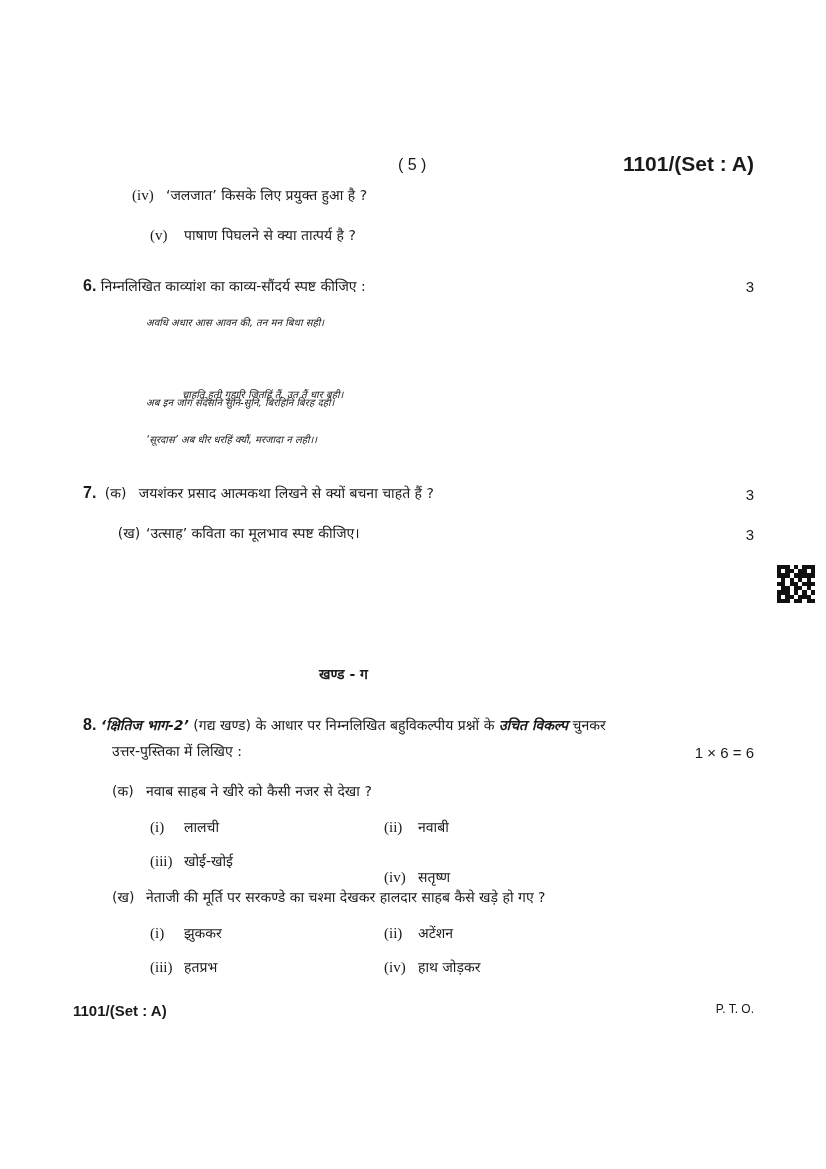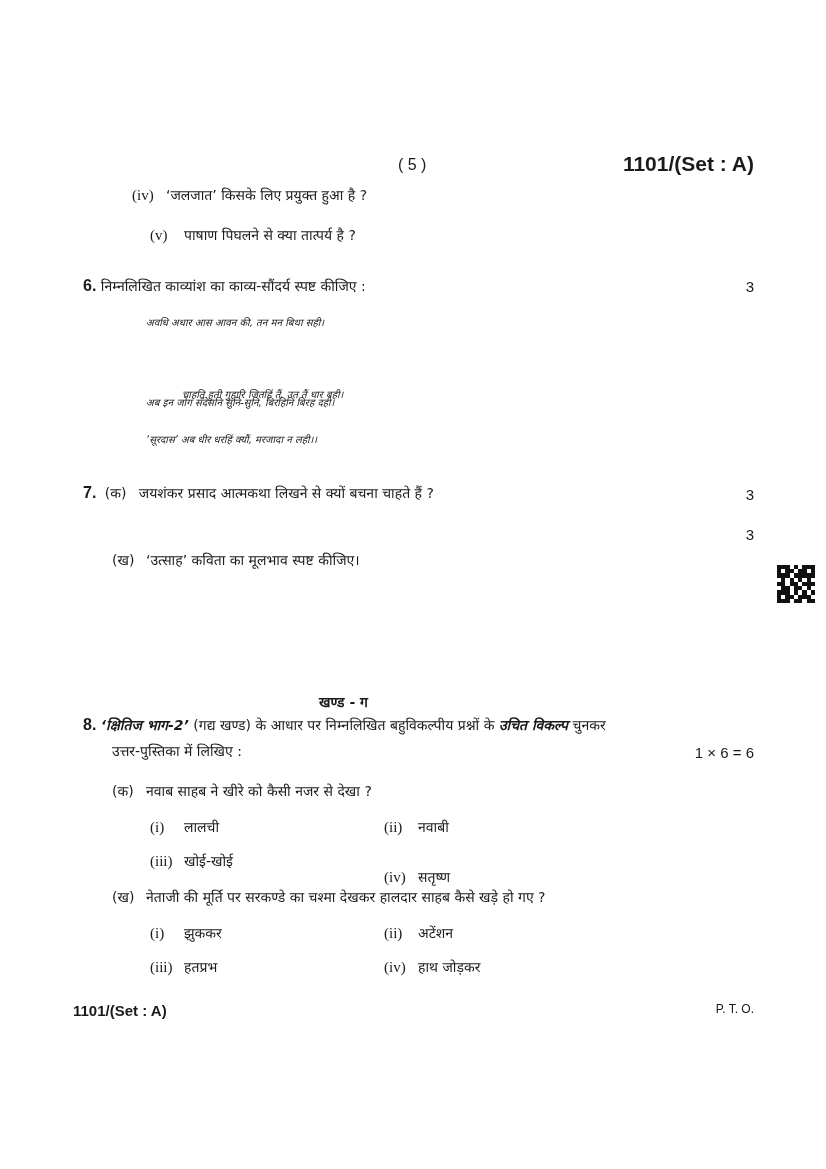--- a/index.html
+++ b/index.html
@@ -8,21 +8,21 @@
       font-family: "DejaVu Sans", sans-serif; color: #1a1a1a;
     }
     .abs { position: absolute; white-space: nowrap; }
     .hdr-page { left: 398px; top: 156px; font-family: "Liberation Sans", sans-serif; font-size: 16px; }
     .hdr-code { right: 72px; top: 152px; font-family: "Liberation Sans", sans-serif; font-size: 21px; font-weight: bold; }
     .txt { font-size: 14px; line-height: 18px; }
     .rom { font-family: "Liberation Serif", serif; font-size: 15px; display: inline-block; }
     .qnum { font-family: "Liberation Sans", sans-serif; font-weight: bold; font-size: 16px; }
     .marks { right: 72px; font-family: "Liberation Sans", sans-serif; font-size: 15px; }
     .poem { font-style: italic; font-size: 10px; }
-    .section { left: 0; width: 687px; text-align: center; top: 692px; font-weight: bold; font-size: 14px; }
+    .section { left: 0; width: 687px; text-align: center; top: 664px; font-weight: bold; font-size: 14px; }
     .bi { font-weight: bold; font-style: italic; }
     .footer-code { left: 73px; top: 1002px; font-family: "Liberation Sans", sans-serif; font-weight: bold; font-size: 15px; }
     .footer-pto { right: 72px; top: 1002px; font-family: "Liberation Sans", sans-serif; font-size: 12px; }
     .qr {
       left: 777px; top: 565px; width: 38px; height: 38px;
       display: grid; grid-template-columns: repeat(9, 1fr); grid-template-rows: repeat(9, 1fr);
     }
     .qr span.b { background: #111; }
     .qr span.w { background: #fff; }
     .lbl { display: inline-block; width: 34px; }
@@ -50,21 +50,21 @@
 <div class="abs poem" style="left:146px; top:355px;margin-top:40px;">अब इन जोग सँदेसनि सुनि-सुनि, बिरहिनि बिरह दही।</div>
 <div class="abs poem" style="left:146px; top:387px;margin-left:36px;">चाहति हुती गुहारि जितहिं तैं, उत तैं धार बही।</div>
 <div class="abs poem" style="left:146px; top:432px;">‘सूरदास’ अब धीर धरहिं क्यौं, मरजादा न लही।।</div>
 
 <div class="abs txt" style="left:83px; top:484px;">
   <span class="qnum">7.</span>
   <span class="lbl" style="margin-left:4px">(क)</span><span>जयशंकर प्रसाद आत्मकथा लिखने से क्यों बचना चाहते हैं ?</span>
 </div>
 <div class="abs marks" style="top:486px;">3</div>
 
-<div class="abs txt" style="left:112px; top:551px;">
+<div class="abs txt" style="left:112px; top:524px;text-align:center;">
   <span class="lbl">(ख)</span><span>‘उत्साह’ कविता का मूलभाव स्पष्ट कीजिए।</span>
 </div>
 <div class="abs marks" style="top:526px;">3</div>
 
 <div class="abs qr">
   <span class="b"></span>
     <span class="b"></span>
     <span class="b"></span>
     <span class="w"></span>
     <span class="b"></span>

